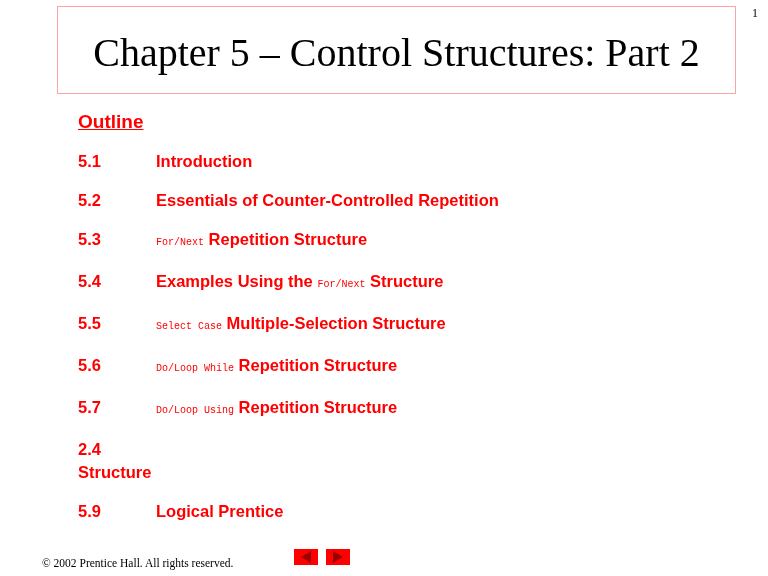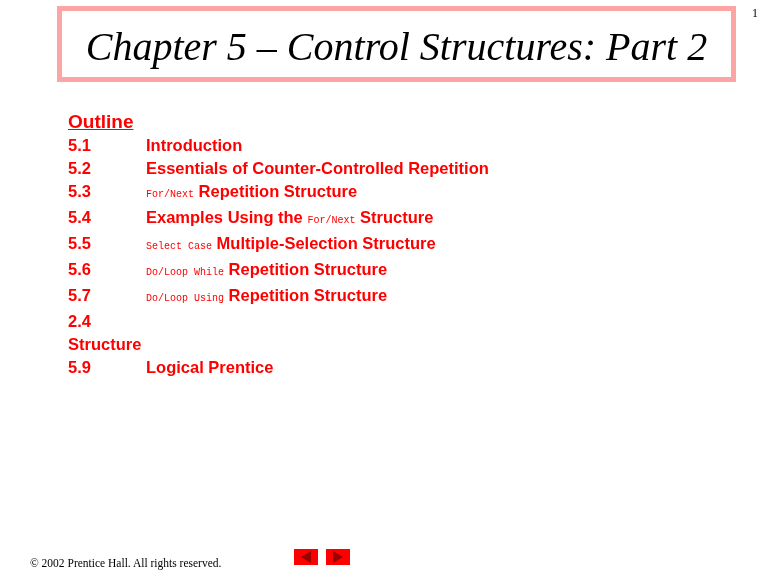--- a/index.html
+++ b/index.html
@@ -5,41 +5,41 @@
   html, body { margin: 0; padding: 0; }
   body {
     width: 768px; height: 576px; position: relative; overflow: hidden;
     background: #ffffff; font-family: "Liberation Sans", sans-serif;
   }
   .page-number {
     position: absolute; left: 752px; top: 6px;
     font-family: "Liberation Serif", serif; font-size: 12px; color: #000;
   }
   .title-box {
-    position: absolute; left: 57px; top: 6px; width: 679px; height: 76px;
-    border: 5px solid #fca5a5; box-sizing: border-box;
-    display: flex; align-items: center; justify-content: center; font-style: italic;
+    position: absolute; left: 57px; top: 6px; width: 679px; height: 88px;
+    border: 1px solid #fca5a5; box-sizing: border-box;
+    display: flex; align-items: center; justify-content: center;
   }
   .title-text {
     font-family: "Liberation Serif", serif; font-size: 40px; color: #000;
     white-space: nowrap; margin-top: 4px;
   }
   .outline {
-    position: absolute; left: 68px; top: 110px;
+    position: absolute; left: 78px; top: 110px;
     color: #ff0000; font-weight: bold; font-size: 16.5px; line-height: 23px;
   }
   .outline-heading {
     font-size: 19px; text-decoration: underline; line-height: 24px; display: block;
   }
-  .row { display: flex; white-space: nowrap; }
+  .row { display: flex; white-space: nowrap; margin-top: 16px; }
   .num { width: 78px; flex: none; }
   .code { font-family: "Liberation Mono", monospace; font-weight: normal; font-size: 10px; }
   .wrapline { display: block; }
   .footer-text {
-    position: absolute; left: 30px; top: 557px;
+    position: absolute; left: 42px; top: 557px;
     font-family: "Liberation Serif", serif; font-size: 11.5px; color: #000; white-space: nowrap;
   }
   .nav {
     position: absolute; top: 549px; width: 24px; height: 16px;
     background: #ff0000; display: flex; align-items: center; justify-content: center;
     cursor: pointer;
   }
   .nav-prev { left: 294px; }
   .nav-next { left: 326px; }
   .tri-left { width: 0; height: 0; border-top: 6px solid transparent; border-bottom: 6px solid transparent; border-right: 10px solid #9b0000; }

